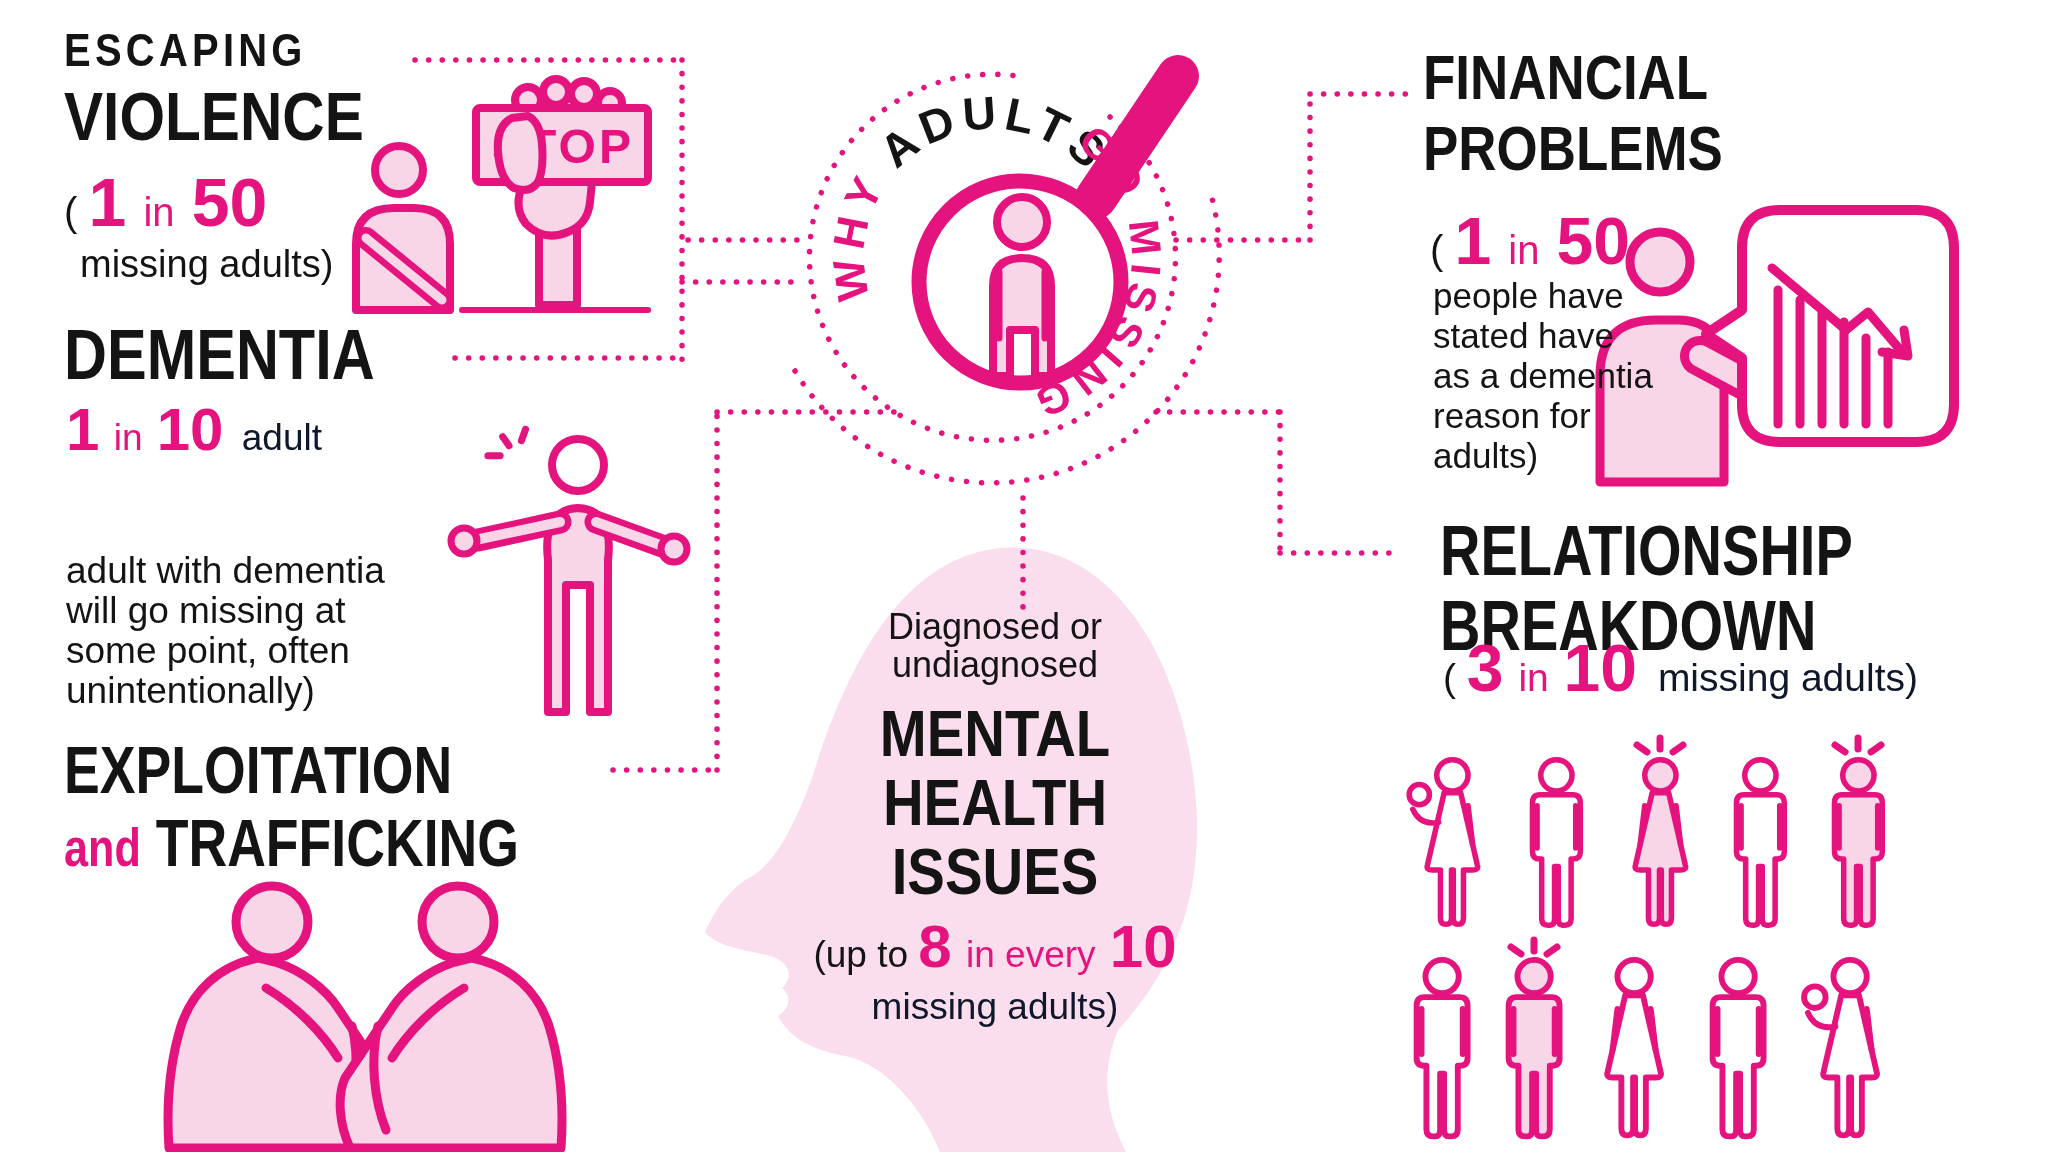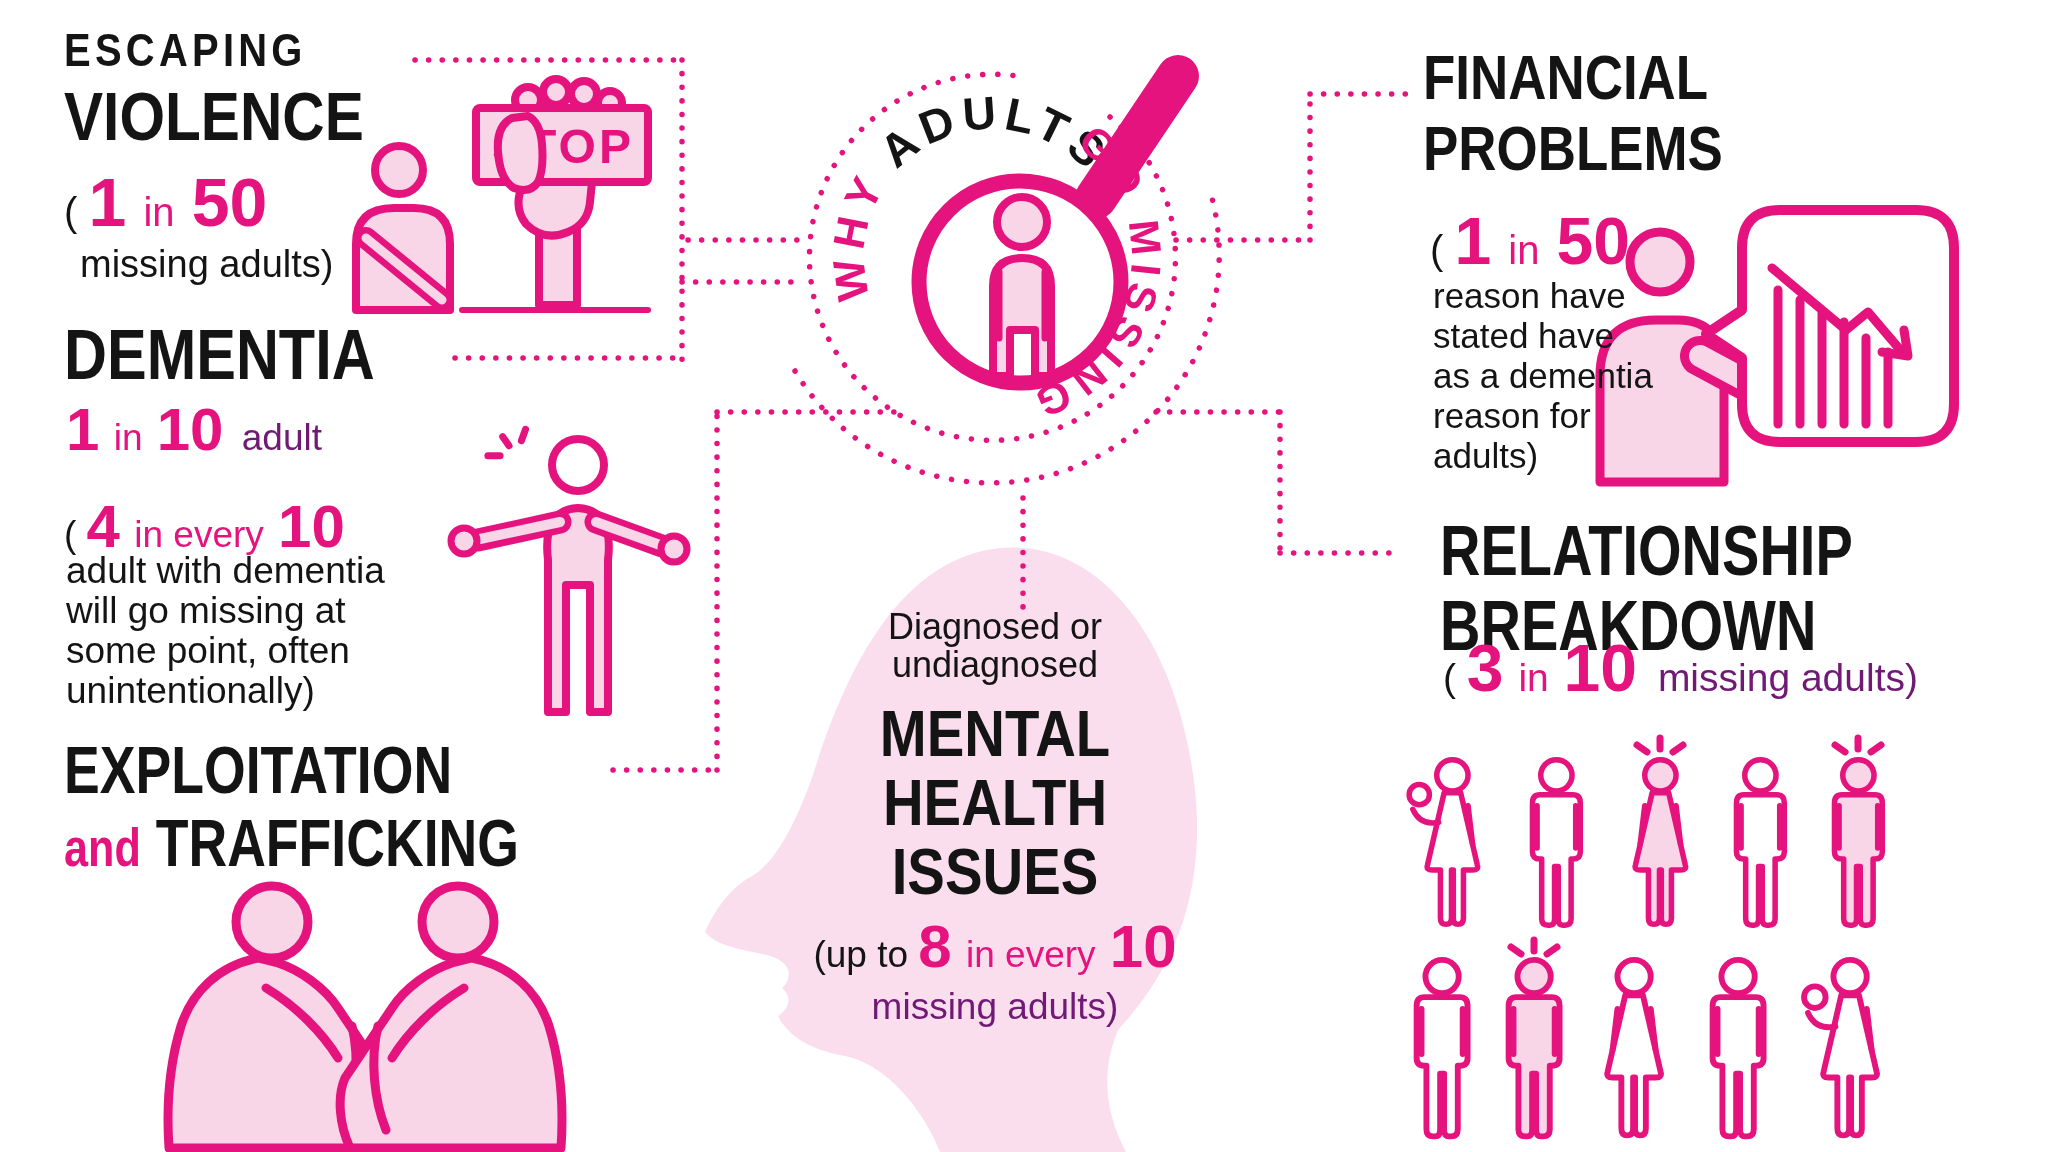--- a/index.html
+++ b/index.html
@@ -5,21 +5,21 @@
   html,body{margin:0;padding:0;background:#ffffff}
   #stage{position:relative;width:2048px;height:1152px;background:#fff;overflow:hidden;
          font-family:"Liberation Sans","DejaVu Sans",sans-serif;color:#141414}
   #gfx{position:absolute;left:0;top:0;z-index:0}
   .t{position:absolute;z-index:2;font-weight:800;line-height:1;white-space:nowrap;transform-origin:left top}
   .body{position:absolute;z-index:2;font-weight:400;line-height:1;white-space:nowrap}
   .pk{color:#e5137e}
   .bignum{font-weight:800;color:#e5137e}
   .mid{font-weight:400;color:#e5137e}
   .open{font-weight:400;color:#141414}
-  .cap{font-weight:400;color:#701a75}
+  .cap{font-weight:400;color:#0f172a}
   .arcT{font-weight:800;letter-spacing:6px}
   .stoptxt{font-weight:800;letter-spacing:3px;fill:#e5137e}
   .dot{stroke:#e5137e;fill:none;stroke-width:5.5;stroke-dasharray:0.1 13.5;stroke-linecap:round}
   .ring{stroke:#e5137e;fill:none;stroke-width:5.5;stroke-dasharray:0.1 15;stroke-linecap:round}
   .ln{stroke:#e5137e;fill:none;stroke-linecap:round;stroke-linejoin:round}
   .fl{fill:#f8d5e7;stroke:#e5137e;stroke-linejoin:round;stroke-linecap:round}
   .wh{fill:#ffffff;stroke:#e5137e;stroke-linejoin:round;stroke-linecap:round}
   .mh-center{position:absolute;z-index:2;left:735px;top:608px;width:520px;text-align:center}
   .mh-center .pre{font-size:36px;line-height:38px;font-weight:400}
   .mh-title{font-weight:800;font-size:64px;line-height:69px;transform:scaleX(.88);transform-origin:50% 0;margin-top:16px}
@@ -197,26 +197,20 @@
   </div>
   <div class="body" style="left:80px;top:245px;font-size:38px">missing adults)</div>
 
   <div class="t" style="left:64px;top:320px;font-size:70px;transform:scaleX(.85)">DEMENTIA</div>
   <div class="body" style="left:66px;top:400px;font-size:37px">
     <span class="bignum" style="font-size:60px">1</span>
     <span class="mid" style="margin:0 4px">in</span>
     <span class="bignum" style="font-size:60px">10</span>
     <span class="cap" style="margin-left:8px">adult</span>
   </div>
-  <div class="body" style="left:64px;top:497px;font-size:37px">
-    <span class="open">(</span>
-    <span class="bignum" style="font-size:60px">4</span>
-    <span class="mid" style="margin:0 4px">in every</span>
-    <span class="bignum" style="font-size:60px">10</span>
-  </div>
   <div class="body" style="left:66px;top:551px;font-size:37px;line-height:40px">
     <div>adult with dementia</div>
     <div>will go missing at</div>
     <div>some point, often</div>
     <div>unintentionally)</div>
   </div>
 
   <div class="t" style="left:64px;top:736px;transform:scaleX(.8)">
     <div style="font-size:67px">EXPLOITATION</div>
     <div style="font-size:67px;margin-top:6px">
@@ -229,21 +223,21 @@
     <div style="font-size:63px">FINANCIAL</div>
     <div style="font-size:63px;margin-top:8px">PROBLEMS</div>
   </div>
   <div class="body" style="left:1430px;top:208px;font-size:40px">
     <span class="open">(</span>
     <span class="bignum" style="font-size:66px">1</span>
     <span class="mid" style="margin:0 6px">in</span>
     <span class="bignum" style="font-size:66px">50</span>
   </div>
   <div class="body" style="left:1433px;top:276px;font-size:35px;line-height:40px">
-    <div>reason have</div>
+    <div>people have</div>
     <div>stated have</div>
     <div>as a dementia</div>
     <div>reason for</div>
     <div>adults)</div>
   </div>
 
   <div class="t" style="left:1440px;top:516px;transform:scaleX(.8)">
     <div style="font-size:70px">RELATIONSHIP</div>
     <div style="font-size:70px;margin-top:5px">BREAKDOWN</div>
   </div>

